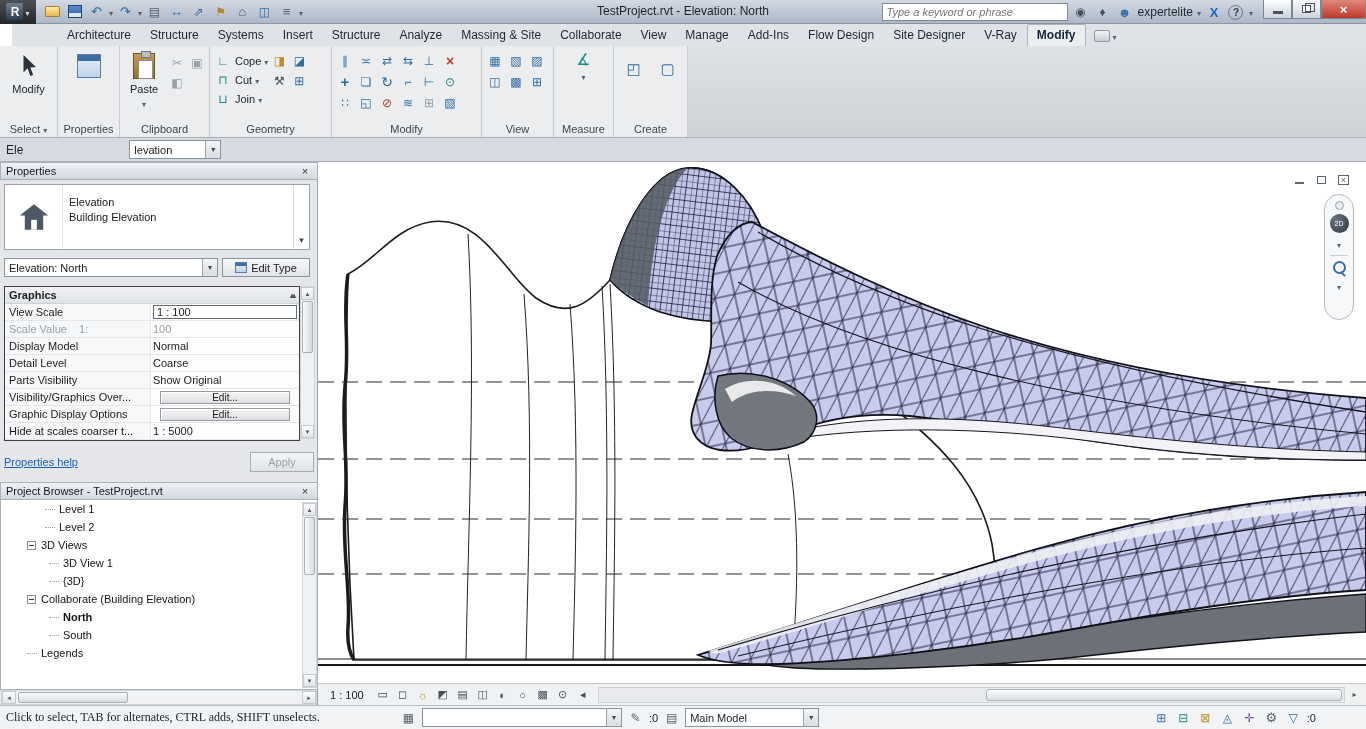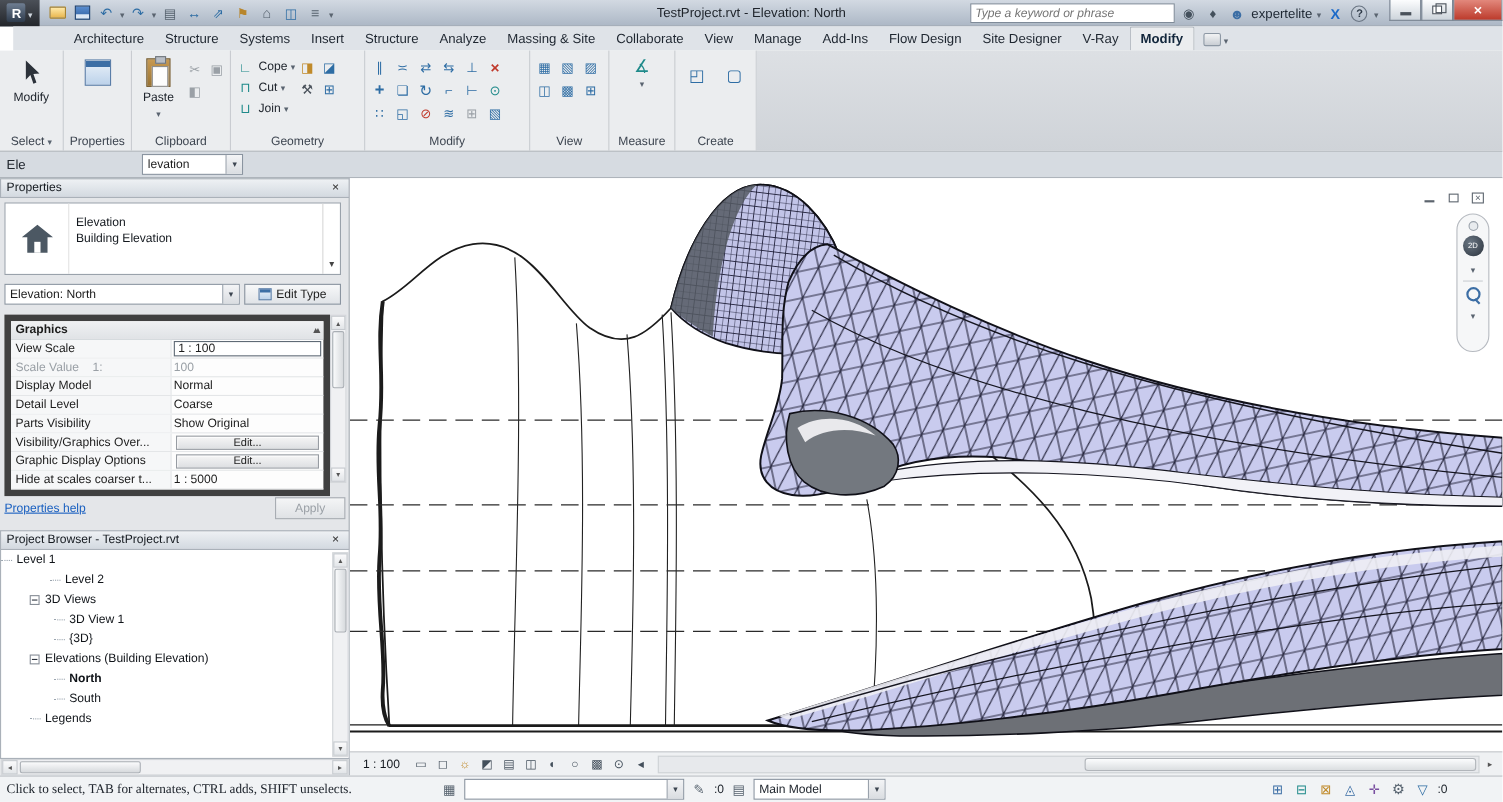--- a/index.html
+++ b/index.html
@@ -141,21 +141,21 @@
   .typesel{position:absolute;left:4px;top:22px;width:306px;height:66px;background:#fff;border:1px solid #9aa2ab;display:flex;}
   .typesel .tsicon{width:58px;display:flex;align-items:center;justify-content:center;border-right:1px solid #e3e3e3;}
   .typesel .tstext{flex:1;padding:10px 6px;font-size:11px;color:#14191f;line-height:15px;}
   .typesel .tsdrop{width:16px;display:flex;align-items:flex-end;justify-content:center;padding-bottom:4px;border-left:1px solid #d8d8d8;}
   .tsdrop::before{content:"▾";font-size:9px;color:#444;}
   .selrow{position:absolute;left:4px;top:96px;width:306px;height:22px;display:flex;gap:4px;}
   #inst-combo{width:214px;}
   .edittype{width:88px;height:19px;display:flex;align-items:center;justify-content:center;gap:4px;
     background:linear-gradient(#f7f8f9,#e0e3e7);border:1px solid #8a94a0;font-size:11px;}
   .etico{width:12px;height:11px;border:1px solid #5a7ea8;background:linear-gradient(#eaf1f9,#bcd2ea);box-shadow:inset 0 3px 0 #3c6ea5;}
-  .propgrid{position:absolute;left:4px;top:124px;width:296px;border:6px solid #404040;background:#fdfdfd;}
+  .propgrid{position:absolute;left:4px;top:124px;width:296px;border:1px solid #404040;background:#fdfdfd;}
   .sect{height:17px;background:linear-gradient(#f0f1f3,#e0e3e6);display:flex;align-items:center;
     font-weight:bold;font-size:11px;padding-left:4px;border-bottom:1px solid #cfd3d7;}
   .sect .chev{margin-left:auto;margin-right:5px;font-size:8px;color:#555;}
   .sect .chev::before{content:"▴▴";letter-spacing:-2px;}
   .prow{display:flex;height:17px;border-bottom:1px solid #e4e6e8;font-size:11px;align-items:center;}
   .plabel{width:146px;padding-left:4px;border-right:1px solid #e4e6e8;background:#f6f7f8;height:100%;
     display:flex;align-items:center;white-space:pre;overflow:hidden;}
   .pval{flex:1;padding:0 2px;display:flex;align-items:center;height:100%;}
   .valbox{border:1px solid #5f6a75;background:#fff;height:14px;display:flex;align-items:center;padding:0 3px;width:100%;}
   .disabled-txt{color:#9aa0a6;}
@@ -233,21 +233,21 @@
   .sbico{width:17px;height:16px;display:flex;align-items:center;justify-content:center;font-size:12px;color:#3c6ea5;}
   .g-ws::before{content:"▦";color:#55616d;}
   .g-pen::before{content:"✎";color:#55616d;}
   .g-sheet::before{content:"▤";color:#55616d;}
   .g-sel1::before{content:"⊞";} .g-sel2::before{content:"⊟";color:#1f8a8a;}
   .g-sel3::before{content:"⊠";color:#c08a2a;} .g-sel4::before{content:"◬";}
   .g-sel5::before{content:"✛";color:#7a4fa0;}
   .g-gear::before{content:"⚙";color:#55616d;font-size:13px;}
   .g-funnel::before{content:"▽";color:#2e6da4;}
   #ws-combo{width:200px;color:#9aa0a6;}
-  #mm-combo{width:120px;}
+  #mm-combo{width:134px;}
   .cnt{font-size:11px;color:#20262e;}
 </style>
 </head>
 <body>
 
 <div id="titlebar">
   <div class="appbtn">
     <span class="rletter">R</span>
     <span class="caret"></span>
   </div>
@@ -560,21 +560,21 @@
       <span class="applybtn">Apply</span>
     </div>
   </div>
 
   <div id="browser">
     <div class="palhead">
       <span>Project Browser - TestProject.rvt</span>
       <span class="hx">×</span>
     </div>
     <div class="tree">
-      <div class="titem" style="">
+      <div class="titem" style="padding-left:44px">
         <span class="tstub"></span>
           <span>Level 1</span>
       </div>
       <div class="titem" style="padding-left:44px">
         <span class="tstub"></span>
           <span>Level 2</span>
       </div>
       <div class="titem" style="padding-left:26px">
         <span class="texp"></span>
           <span>3D Views</span>
@@ -582,21 +582,21 @@
       <div class="titem" style="padding-left:48px">
         <span class="tstub"></span>
           <span>3D View 1</span>
       </div>
       <div class="titem" style="padding-left:48px">
         <span class="tstub"></span>
           <span>{3D}</span>
       </div>
       <div class="titem" style="padding-left:26px">
         <span class="texp"></span>
-          <span>Elevations (Building Elevation)</span>
+          <span>Collaborate (Building Elevation)</span>
       </div>
       <div class="titem" style="padding-left:48px">
         <span class="tstub"></span>
           <span class="bold">North</span>
       </div>
       <div class="titem" style="padding-left:48px">
         <span class="tstub"></span>
           <span>South</span>
       </div>
       <div class="titem" style="padding-left:26px">

